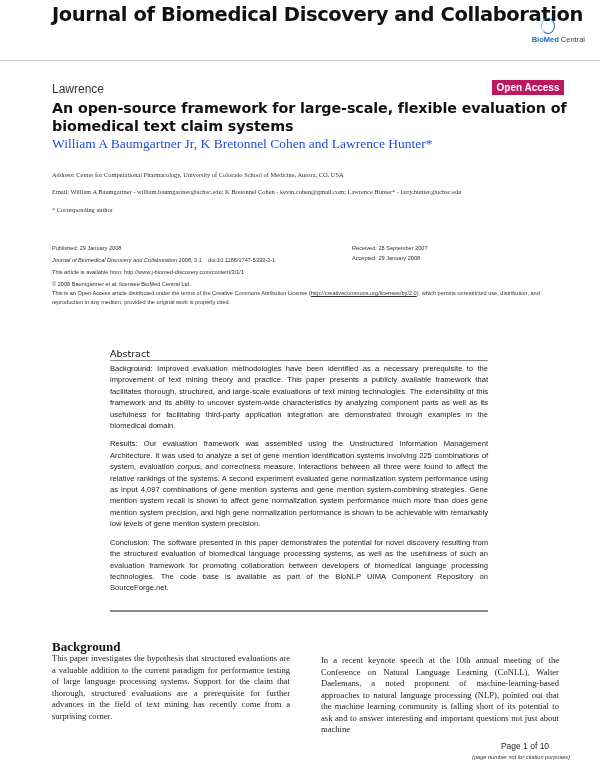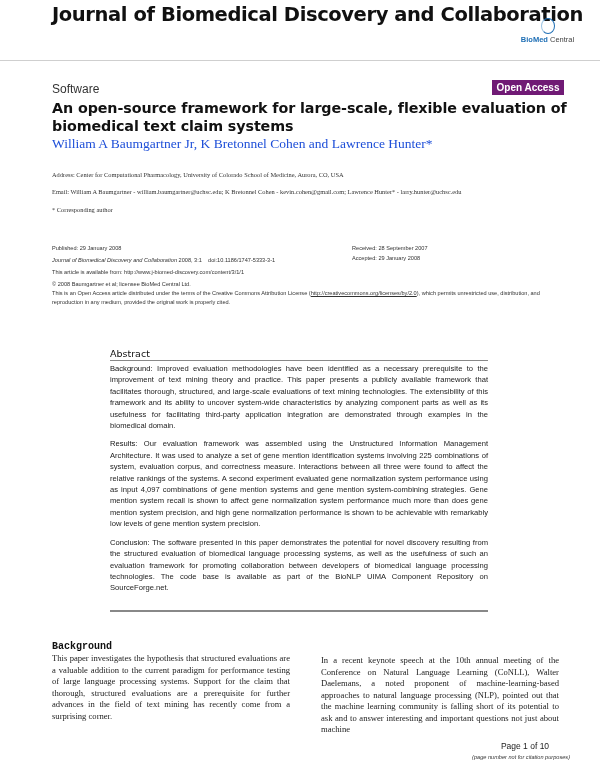--- a/index.html
+++ b/index.html
@@ -1,26 +1,26 @@
 <!DOCTYPE html>
 <html><head>
 <meta charset="utf-8">
 <style>
   html, body { margin:0; padding:0; background:#fff; }
   body { width:600px; height:776px; position:relative; overflow:hidden; color:#111; font-family:"Liberation Serif", serif; }
   .abs { position:absolute; }
   .journal { left:52px; top:4px; font-family:"DejaVu Sans", sans-serif; font-weight:bold; font-size:19.5px; line-height:22px; letter-spacing:-0.4px; color:#111; }
-  .logo { left:510px; top:18px; width:75px; text-align:center; }
+  .logo { left:510px; top:18px; width:75px; text-align:right; }
   .logo-ring { width:12px; height:14px; margin:0 auto 1px; border:1.5px solid #1f6fb5; border-radius:50%; border-left-color:#9cc4e4; border-bottom-color:#1f6fb5; }
   .logo-text { font-family:"Liberation Sans", sans-serif; font-size:7.5px; }
   .logo-text b { color:#1f6fb5; }
   .logo-text span.c { color:#444; }
   .rule-top { left:0; top:60px; width:600px; height:1px; background:#cfcfcf; }
   .category { left:52px; top:82px; font-family:"Liberation Sans", sans-serif; font-size:12px; color:#333; }
-  .oa { left:492px; top:80px; width:72px; height:15px; background:#701a75; color:#fff; font-family:"Liberation Sans", sans-serif; font-weight:bold; font-size:10px; line-height:15px; text-align:center; }
+  .oa { left:492px; top:80px; width:72px; height:15px; background:#be185d; color:#fff; font-family:"Liberation Sans", sans-serif; font-weight:bold; font-size:10px; line-height:15px; text-align:center; }
   .title { left:52px; top:99px; width:520px; font-family:"DejaVu Sans", sans-serif; font-weight:bold; font-size:14.3px; line-height:18px; color:#111; letter-spacing:-0.1px; }
   .authors { left:52px; top:136px; font-family:"Liberation Serif", serif; font-size:13.5px; color:#1d4ed8; }
   .small { font-family:"Liberation Serif", serif; font-size:6.4px; color:#333; line-height:9px; }
   .address { left:52px; top:170px; width:500px; }
   .email { left:52px; top:187px; width:500px; }
   .corr { left:52px; top:205px; }
   .sans-small { font-family:"Liberation Sans", sans-serif; font-size:5.6px; color:#333; line-height:9px; }
   .pub { left:52px; top:244px; }
   .citation { left:52px; top:256px; }
   .citation i { font-style:italic; }
@@ -28,39 +28,39 @@
   .copy { left:52px; top:280px; width:520px; }
   .rec { left:352px; top:244px; }
   .acc { left:352px; top:254px; }
   .abstract-box { left:110px; top:348px; width:378px; }
   .abstract-heading { font-family:"DejaVu Sans", sans-serif; font-weight:normal; font-size:9.5px; color:#111; padding-bottom:1px; border-bottom:1.5px solid #888; }
   .abstract-p { font-family:"Liberation Sans", sans-serif; font-size:7.6px; line-height:11.4px; color:#222; text-align:justify; margin:2px 0 7px 0; }
   .abstract-p b { font-weight:normal; color:#111; }
   .abstract-bottom { left:110px; top:610px; width:378px; height:2px; background:#888; }
   .col-left { left:52px; top:641px; width:238px; }
   .col-right { left:321px; top:655px; width:238px; }
-  .sec-heading { font-family:Liberation Mono, monospace; font-weight:bold; font-size:10px; line-height:12px; color:#111; }
+  .sec-heading { font-family:Liberation Serif, serif; font-weight:bold; font-size:13px; line-height:12px; color:#111; }
   .body-text { font-family:"Liberation Serif", serif; font-size:8.6px; line-height:11.5px; color:#222; text-align:justify; }
   .pageno { left:480px; top:741px; width:90px; text-align:center; font-family:"Liberation Sans", sans-serif; font-size:8.5px; color:#222; }
   .pagenote { left:400px; top:754px; width:170px; text-align:right; font-family:"Liberation Sans", sans-serif; font-style:italic; font-size:5.6px; color:#333; }
   .link { text-decoration:underline; }
 </style>
 </head>
 <body>
 
 <div class="abs journal">Journal of Biomedical Discovery and Collaboration</div>
 
 <div class="abs logo">
   <div class="logo-ring"></div>
   <div class="logo-text"><b>Bio</b><b>Med</b> <span class="c">Central</span></div>
 </div>
 
 <div class="abs rule-top"></div>
 
-<div class="abs category">Software</div>
+<div class="abs category">Lawrence</div>
 <div class="abs oa">Open Access</div>
 
 <div class="abs title">An open-source framework for large-scale, flexible evaluation of biomedical text claim systems</div>
 <div class="abs authors">William A Baumgartner Jr, K Bretonnel Cohen and Lawrence Hunter*</div>
 
 <div class="abs small address">Address: Center for Computational Pharmacology, University of Colorado School of Medicine, Aurora, CO, USA</div>
 <div class="abs small email">Email: William A Baumgartner - william.baumgartner@uchsc.edu; K Bretonnel Cohen - kevin.cohen@gmail.com; Lawrence Hunter* - larry.hunter@uchsc.edu</div>
 <div class="abs small corr">* Corresponding author</div>
 
 <div class="abs sans-small pub">Published: 29 January 2008</div>

